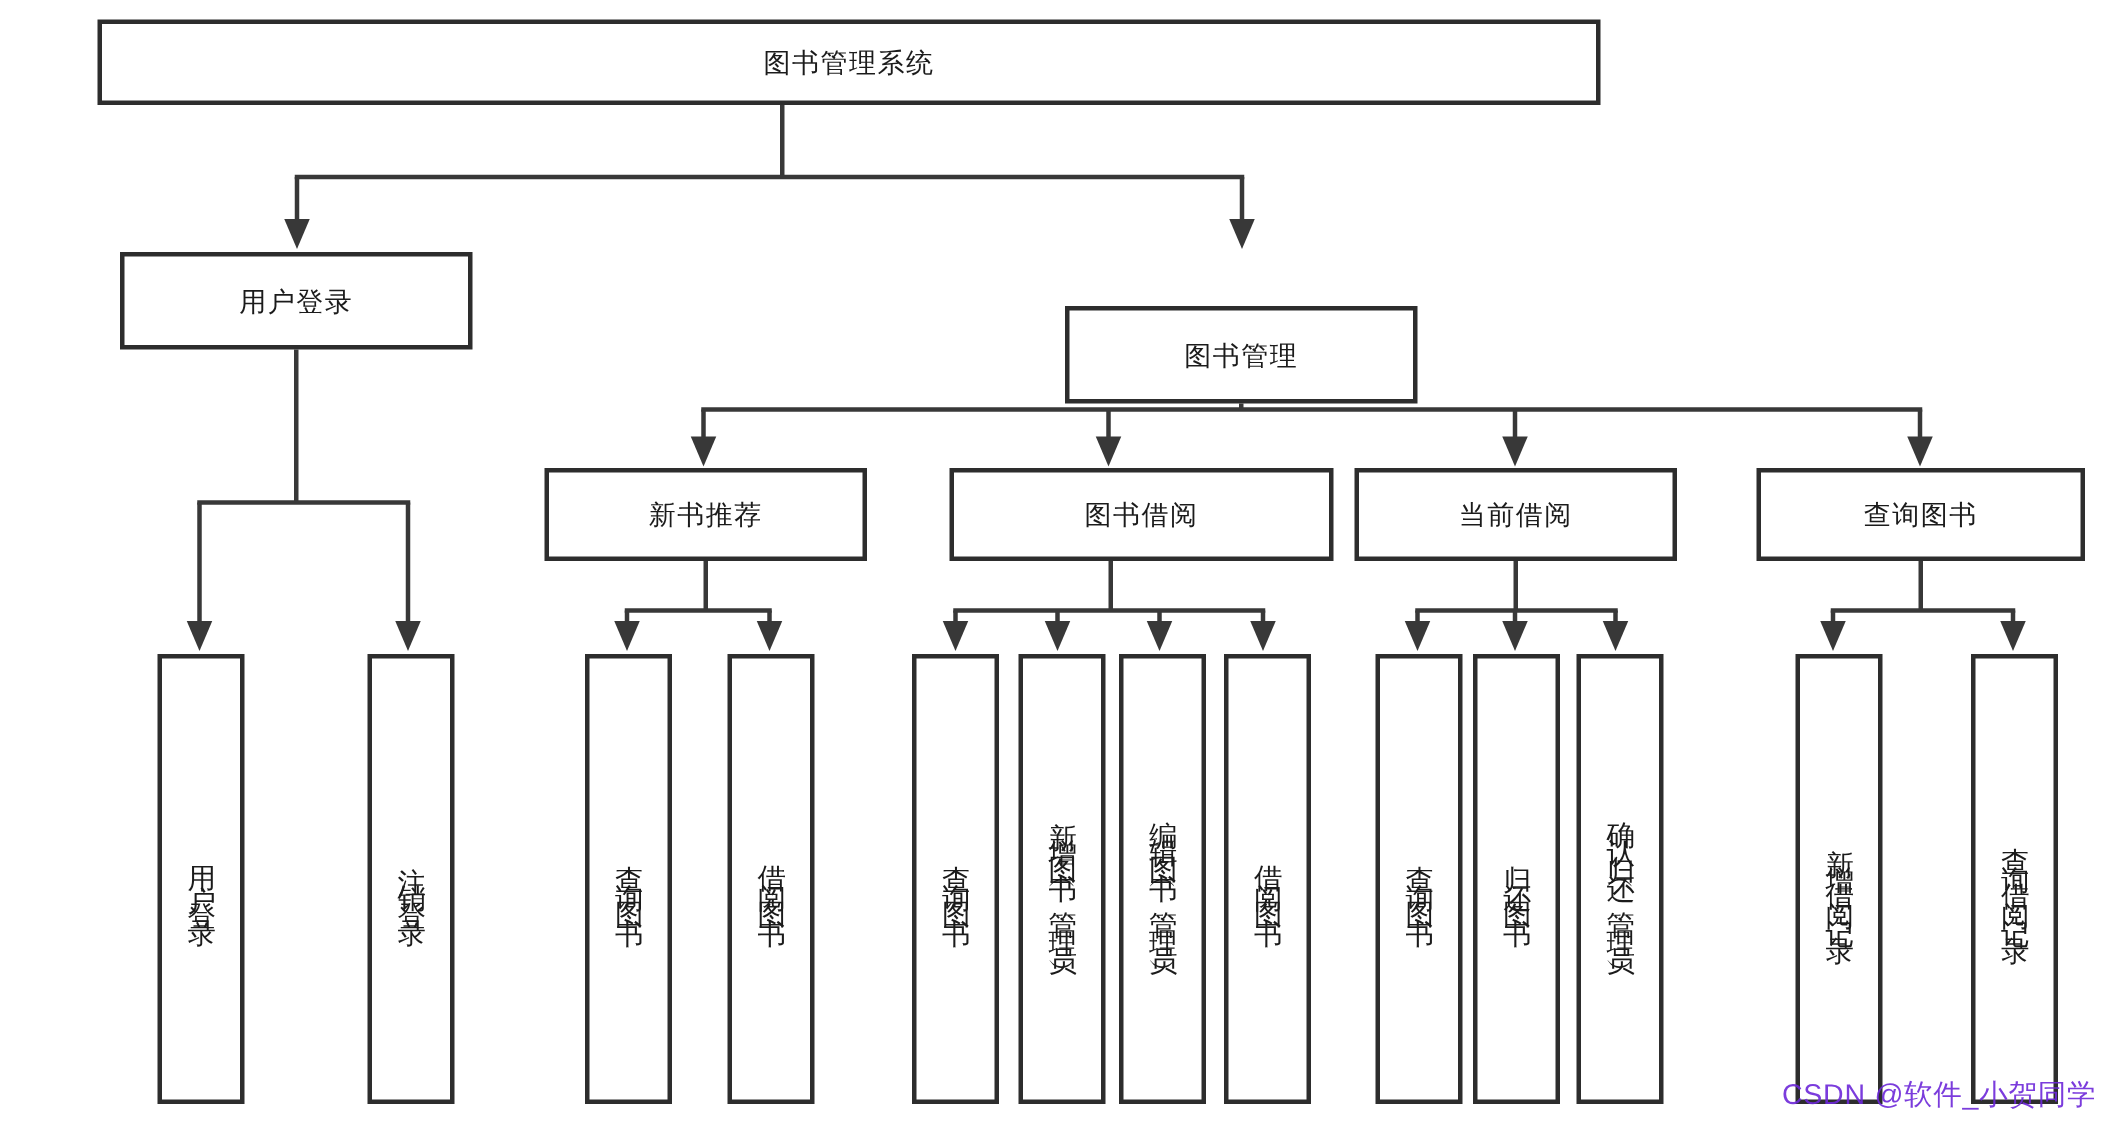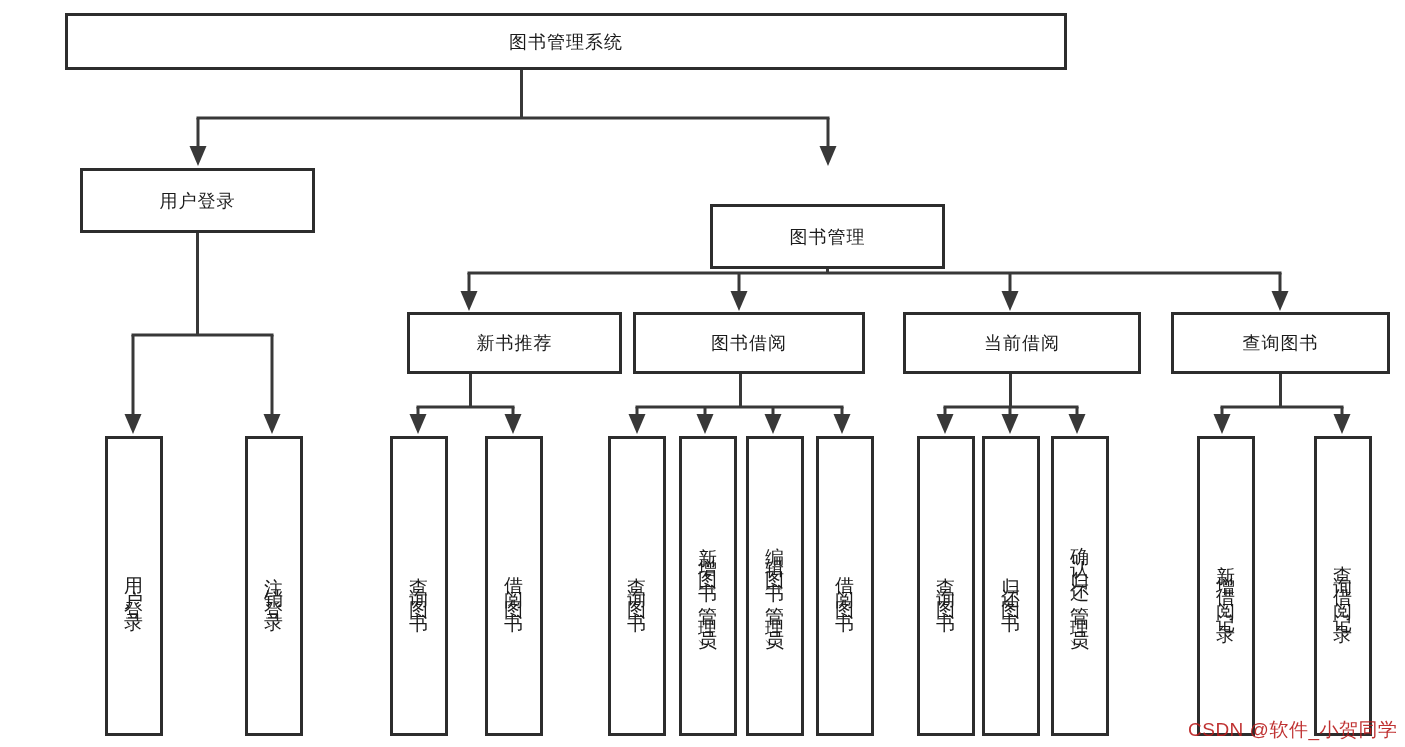--- a/index.html
+++ b/index.html
@@ -43,21 +43,21 @@
     font-size: 19px;
     letter-spacing: 12px;
     line-height: 1;
   }
   .watermark {
     position: absolute;
     left: 1188px;
     top: 717px;
     z-index: 2;
     font-size: 19px;
-    color: #b91c1c;
+    color: #6d28d9;
     opacity: 0.9;
     letter-spacing: 0.5px;
     white-space: nowrap;
   }
 </style>
 </head>
 <body>
 
 <div id="stage">
 
@@ -131,27 +131,27 @@
     <span>图书管理系统</span>
   </div>
 
   <div class="node hbox" style="left:80px; top:168px; width:235px; height:65px;">
     <span>用户登录</span>
   </div>
   <div class="node hbox" style="left:710px; top:168px; width:235px; height:65px;margin-top:36px;">
     <span>图书管理</span>
   </div>
 
-  <div class="node hbox" style="left:363px; top:312px; width:215px; height:62px;margin-left:44px;">
+  <div class="node hbox" style="left:363px; top:312px; width:215px; height:62px;">
     <span>新书推荐</span>
   </div>
-  <div class="node hbox" style="left:633px; top:312px; width:232px; height:62px;">
+  <div class="node hbox" style="left:633px; top:312px; width:256px; height:62px;">
     <span>图书借阅</span>
   </div>
-  <div class="node hbox" style="left:903px; top:312px; width:238px; height:62px;">
+  <div class="node hbox" style="left:903px; top:312px; width:215px; height:62px;">
     <span>当前借阅</span>
   </div>
   <div class="node hbox" style="left:1171px; top:312px; width:219px; height:62px;">
     <span>查询图书</span>
   </div>
 
   <div class="node vbox" style="left:105px;">
     <span class="vtext">用户登录</span>
   </div>
   <div class="node vbox" style="left:245px;">

